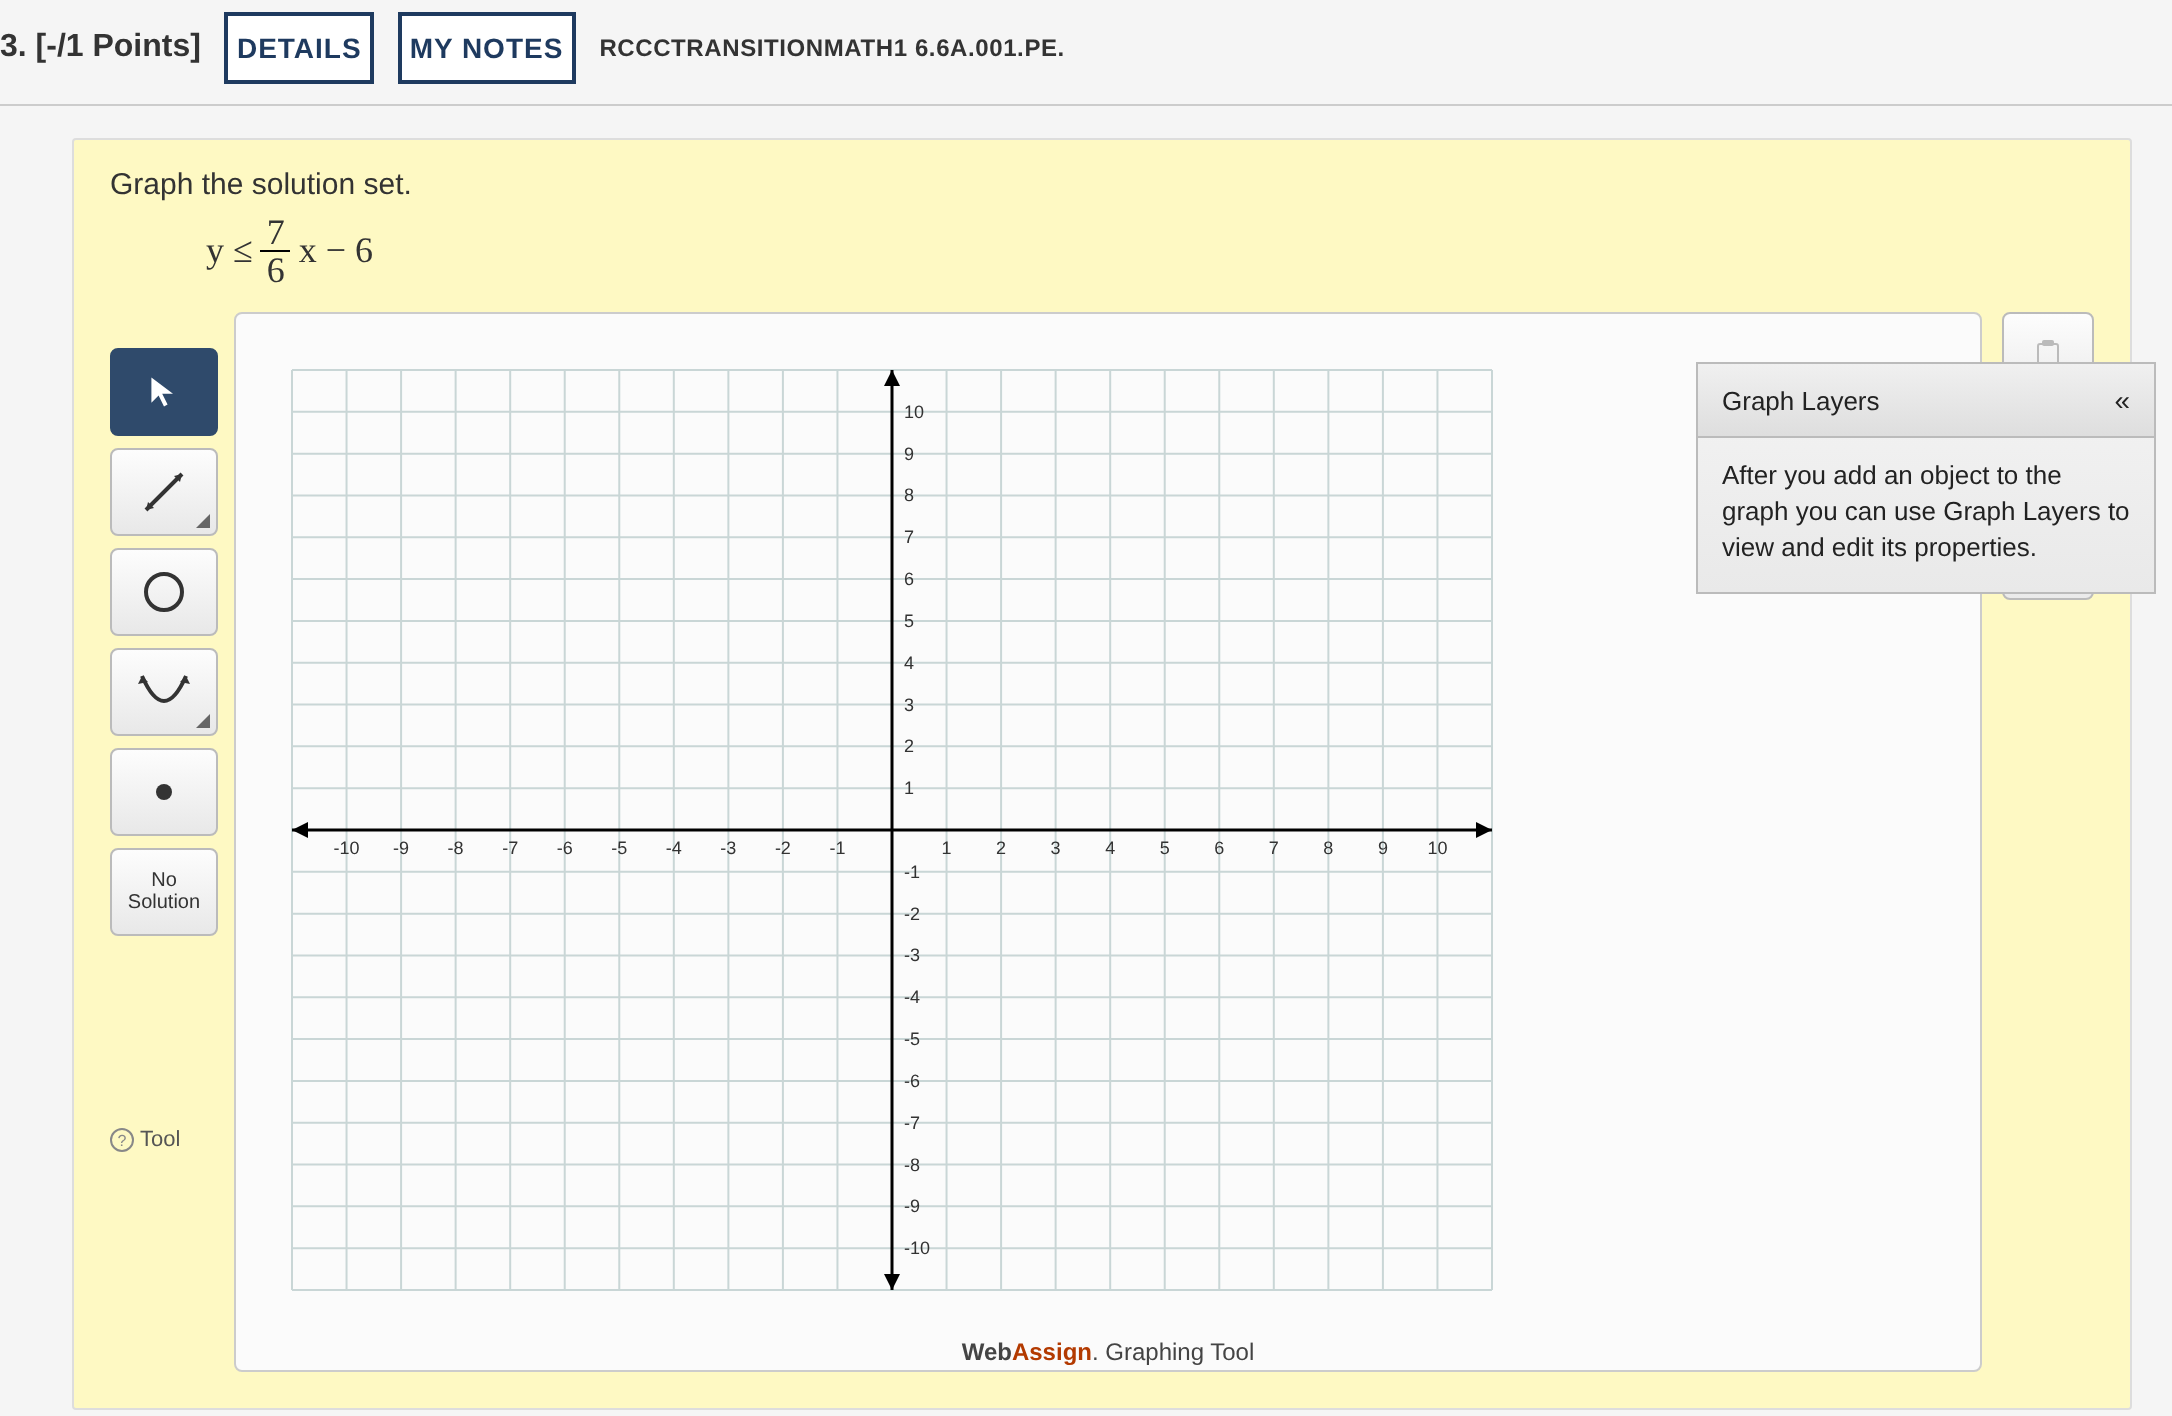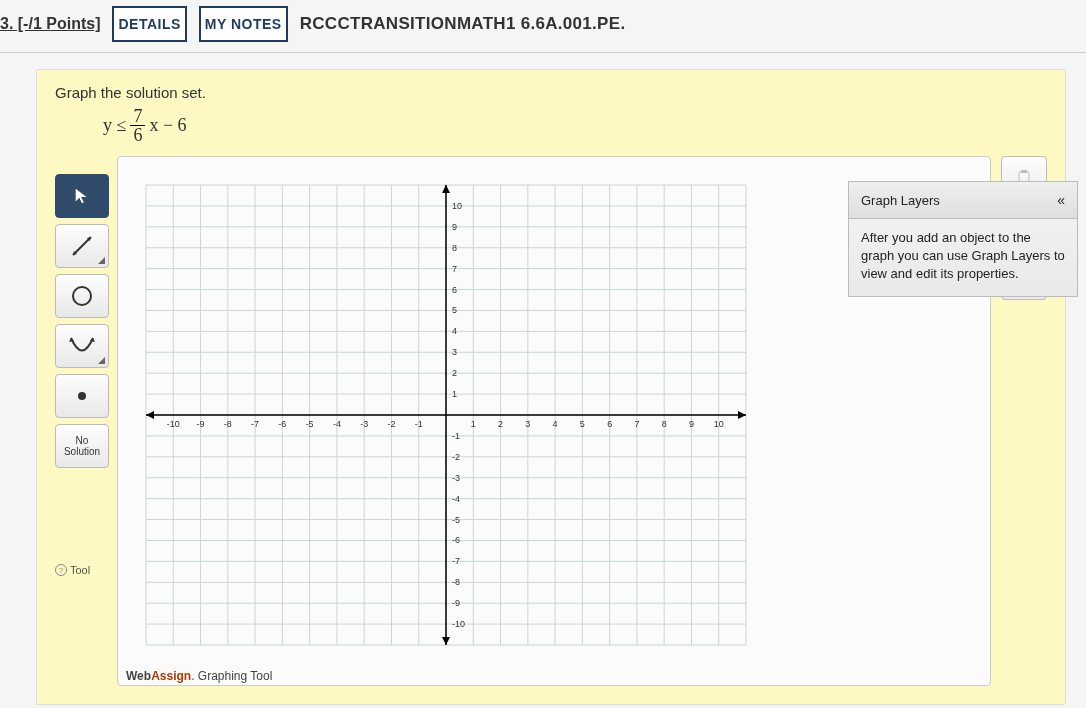--- a/index.html
+++ b/index.html
@@ -15,35 +15,34 @@
     display: flex;
     align-items: center;
     gap: 12px;
     padding: 6px 6px 10px 0;
     border-bottom: 1px solid #ccc;
   }
   .qnum {
     font-weight: bold;
     font-size: 16px;
     padding-left: 0;
-    text-decoration: underline;
   }
   .tab-btn {
     background: #fff;
     border: 2px solid #1e3a5f;
     color: #1e3a5f;
     font-weight: bold;
     font-size: 14px;
     padding: 8px 4px;
     cursor: pointer;
     letter-spacing: .5px;
   }
   .assignment-id {
     font-weight: bold;
-    font-size: 17px;
+    font-size: 12px;
     letter-spacing: .3px;
   }
   .question-card {
     background: #fef9c3;
     margin: 16px 20px 0 36px;
     border: 1px solid #ddd;
     border-radius: 2px;
     padding: 14px 18px 18px 18px;
   }
   .prompt {
@@ -121,21 +120,21 @@
   .graph-wrap {
     flex: 1;
     background: #fbfbfb;
     border: 1px solid #ccc;
     padding: 8px 8px 2px 8px;
     border-radius: 4px;
     margin-left: 2px;
   }
   .grid-svg { display:block; }
   .footer {
-    text-align: left;
+    text-align: center;
     font-size: 12px;
     color: #444;
     padding-top: 4px;
   }
   .footer b .a { color:#b33a00; }
 
   
   .right-stack {
     display:flex; flex-direction:column; gap:6px; margin-left:4px;
   }

